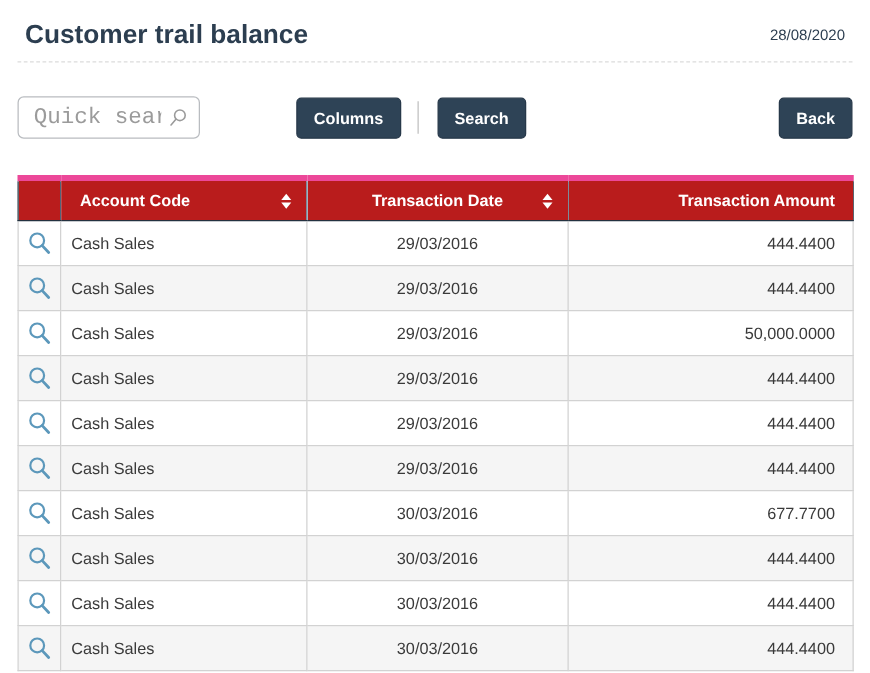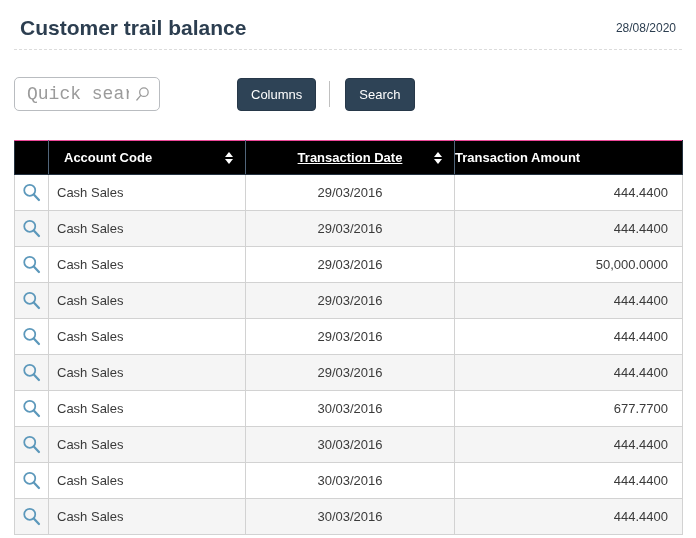--- a/index.html
+++ b/index.html
@@ -12,40 +12,40 @@
   .page-title { font-size:21px; font-weight:bold; color:#2c3e50; }
   .page-date { font-size:12px; color:#2c3e50; }
 
   
   .toolbar { display:flex; align-items:center; margin-top:27px; height:34px; }
   .search-box { position:relative; width:146px; height:34px; }
   .search-box input { width:100%; height:100%; border:1px solid #b9bcc0; border-radius:5px; padding:0 30px 0 12px; font-size:18px; color:#444; font-family:Liberation Mono, monospace; outline:none; }
   .search-box input::placeholder { color:#9b9b9b; }
   .search-box .input-search-icon { position:absolute; right:9px; top:50%; transform:translateY(-50%); display:inline-flex; }
 
-  .btn { background:#2e4356; color:#fff; border:1px solid #273849; border-radius:4px; height:33px; padding:0 13px; font-size:13px; font-weight:normal; font-family:"Liberation Sans", sans-serif; cursor:pointer; }
+  .btn { background:#2e4356; color:#fff; border:1px solid #273849; border-radius:4px; height:33px; padding:0 13px; font-size:13px; font-weight:bold; font-family:"Liberation Sans", sans-serif; cursor:pointer; }
   .btn-columns { margin-left:77px; }
   .btn-sorting { margin-left:7px; }
   .toolbar-divider { width:1px; height:26px; background:#c0c0c0; margin:0 15px 0 13px; }
   .btn-back { margin-left:auto; }
 
   
   table { width:668px; margin-top:29px; border-collapse:collapse; table-layout:fixed; }
   col.c-icon { width:34px; }
   col.c-account { width:197px; }
   col.c-date { width:209px; }
   col.c-amount { width:228px; }
 
-  th { background:#000000; color:#fff; font-size:13px; font-weight:bold; height:34px; position:relative;
-       border-top:1px solid #ec4899; border-bottom:1px solid #243240; border-right:1px solid #51657a; }
+  th { background:#b91c1c; color:#fff; font-size:13px; font-weight:bold; height:34px; position:relative;
+       border-top:5px solid #ec4899; border-bottom:1px solid #243240; border-right:1px solid #51657a; }
   th:first-child { border-left:1px solid #243240; }
   th:last-child { border-right:1px solid #243240; }
   th.h-account { text-align:left; padding-left:15px; }
-  th.h-date { text-align:center;text-decoration:underline; }
-  th.h-amount { text-align:left; padding-right:14px; }
+  th.h-date { text-align:center; }
+  th.h-amount { text-align:right; padding-right:14px; }
 
   .sort-icon { position:absolute; right:12px; top:50%; transform:translateY(-50%); display:flex; flex-direction:column; align-items:center; }
   .sort-icon .tri-up { width:0; height:0; border-left:4px solid transparent; border-right:4px solid transparent; border-bottom:5px solid #fff; }
   .sort-icon .tri-down { width:0; height:0; margin-top:2px; border-left:4px solid transparent; border-right:4px solid transparent; border-top:5px solid #fff; }
 
   td { height:36px; border:1px solid #d2d2d2; font-size:13px; color:#3a3a3a; background:#fff; }
   tr.striped td { background:#f5f5f5; }
   td.icon-cell { text-align:center; cursor:pointer; }
   td.icon-cell span { display:inline-flex; vertical-align:middle; }
   td.account { text-align:left; padding-left:8px; }
@@ -69,20 +69,21 @@
         <svg width="17" height="17" viewBox="0 0 24 24">
           <circle cx="14" cy="9.5" r="6" fill="none" stroke="#9b9b9b" stroke-width="1.8"></circle>
           <line x1="9.5" y1="14" x2="4" y2="20.5" stroke="#9b9b9b" stroke-width="1.8" stroke-linecap="round"></line>
         </svg>
       </span>
     </div>
 
     <button class="btn btn-columns">Columns</button>
     <span class="toolbar-divider"></span>
     <button class="btn btn-search">Search</button>
+    <button class="btn btn-back">Back</button>
   </div>
 
   <table>
     <colgroup>
       <col class="c-icon">
         <col class="c-account">
         <col class="c-date">
         <col class="c-amount">
     </colgroup>
     <thead>

